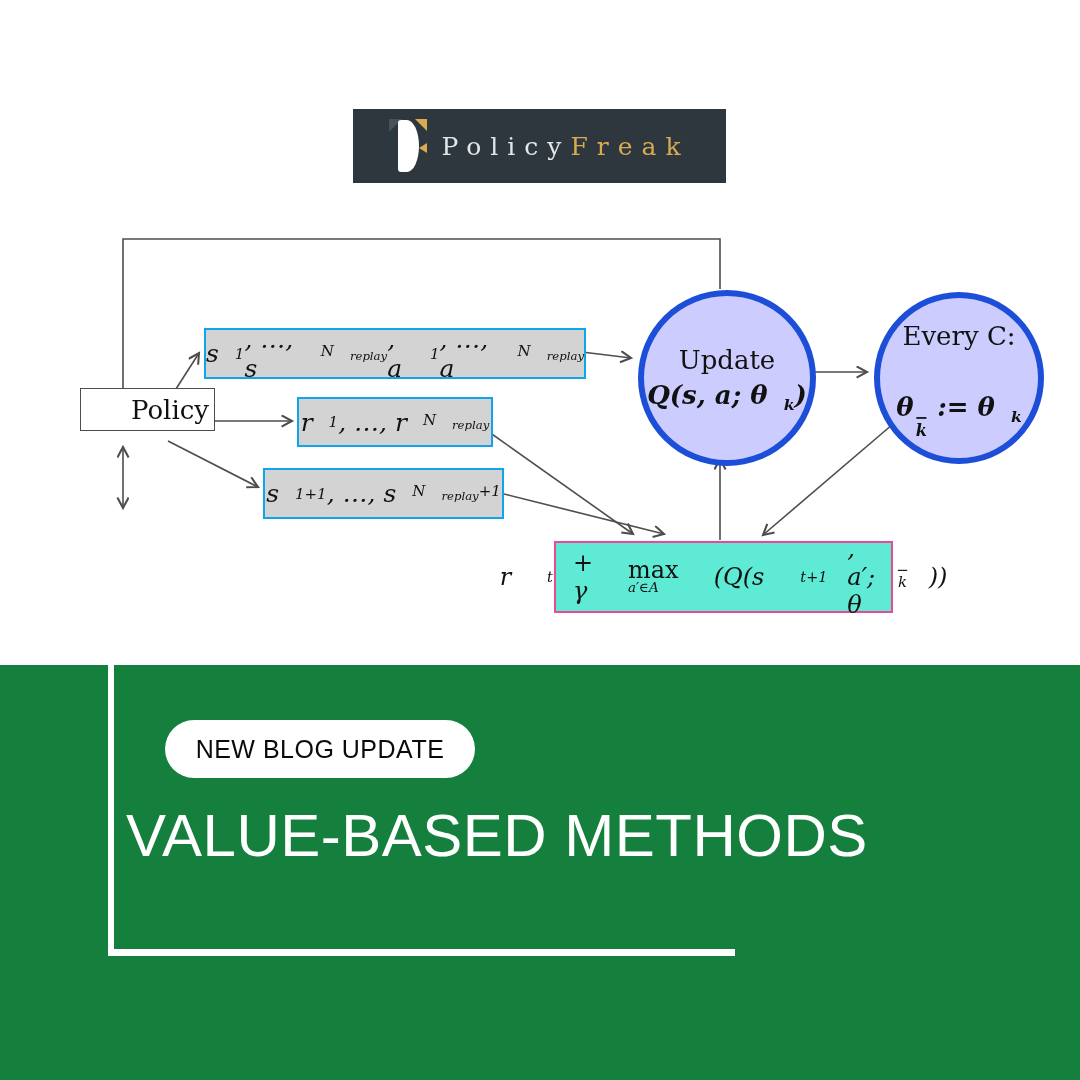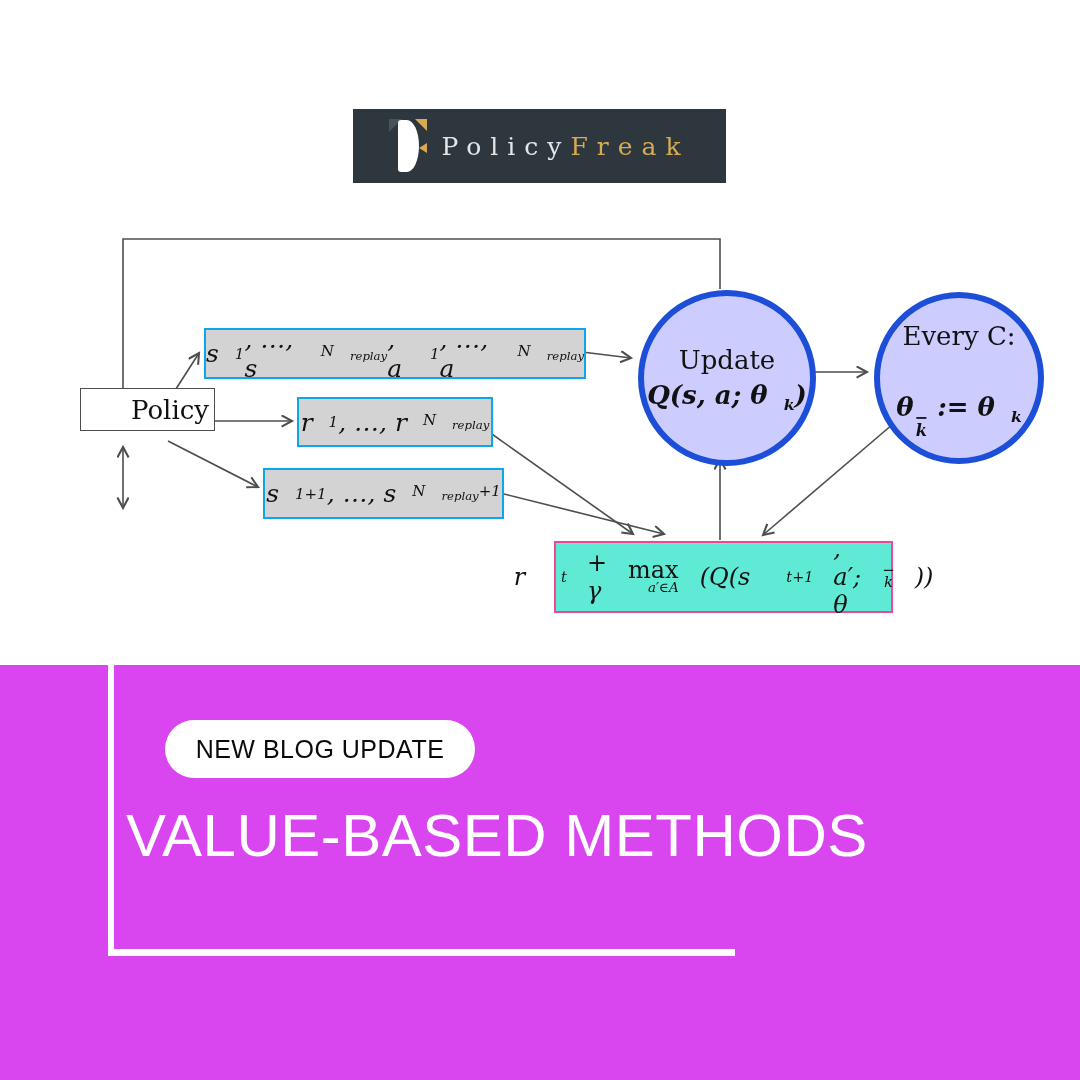--- a/index.html
+++ b/index.html
@@ -41,27 +41,27 @@
   .c2{left:874px;top:292px;width:158px;height:160px;gap:36px;}
   .circle .math{font-style:italic;font-weight:bold;}
 
   .greenbox{position:absolute;left:554px;top:541px;width:335px;height:68px;background:#5eead4;
             border:2px solid #ec4899;color:#111;display:flex;align-items:center;justify-content:center;
             font-style:italic;font-size:24px;gap:20px;}
 
   sub{font-size:0.6em;line-height:0;margin-left:16px;}
   sub sub{font-size:0.78em;}
   .rm{font-style:normal;}
-  .uo{display:inline-flex;flex-direction:column;align-items:flex-end;line-height:0.9;vertical-align:middle;margin:0 1px;}
+  .uo{display:inline-flex;flex-direction:column;align-items:flex-start;line-height:0.9;vertical-align:middle;margin:0 15px;}
   .uo .u{font-size:0.56em;}
   .ss{display:inline-flex;flex-direction:column;align-items:center;line-height:0.78;font-size:0.62em;
       vertical-align:-0.45em;margin-left:1px;}
 
   
-  .bottom{position:absolute;left:0;top:665px;width:1080px;height:415px;background:#d946ef;
+  .bottom{position:absolute;left:0;top:665px;width:1080px;height:415px;background:#15803d;
           font-family:"Liberation Sans",sans-serif;}
   .frame-v{position:absolute;left:108px;top:0px;width:6px;height:291px;background:#ffffff;}
   .frame-h{position:absolute;left:108px;top:284px;width:627px;height:7px;background:#ffffff;}
   .badge{position:absolute;left:165px;top:55px;width:310px;height:58px;border-radius:29px;background:#ffffff;
          color:#0a0a0a;display:flex;align-items:center;justify-content:center;
          font-size:25px;letter-spacing:0.5px;font-weight:500;white-space:nowrap;}
   .title{position:absolute;left:126px;top:136px;margin:0;color:#ffffff;font-size:60px;font-weight:400;
          letter-spacing:0.5px;white-space:nowrap;}
 </style>
 </head>

